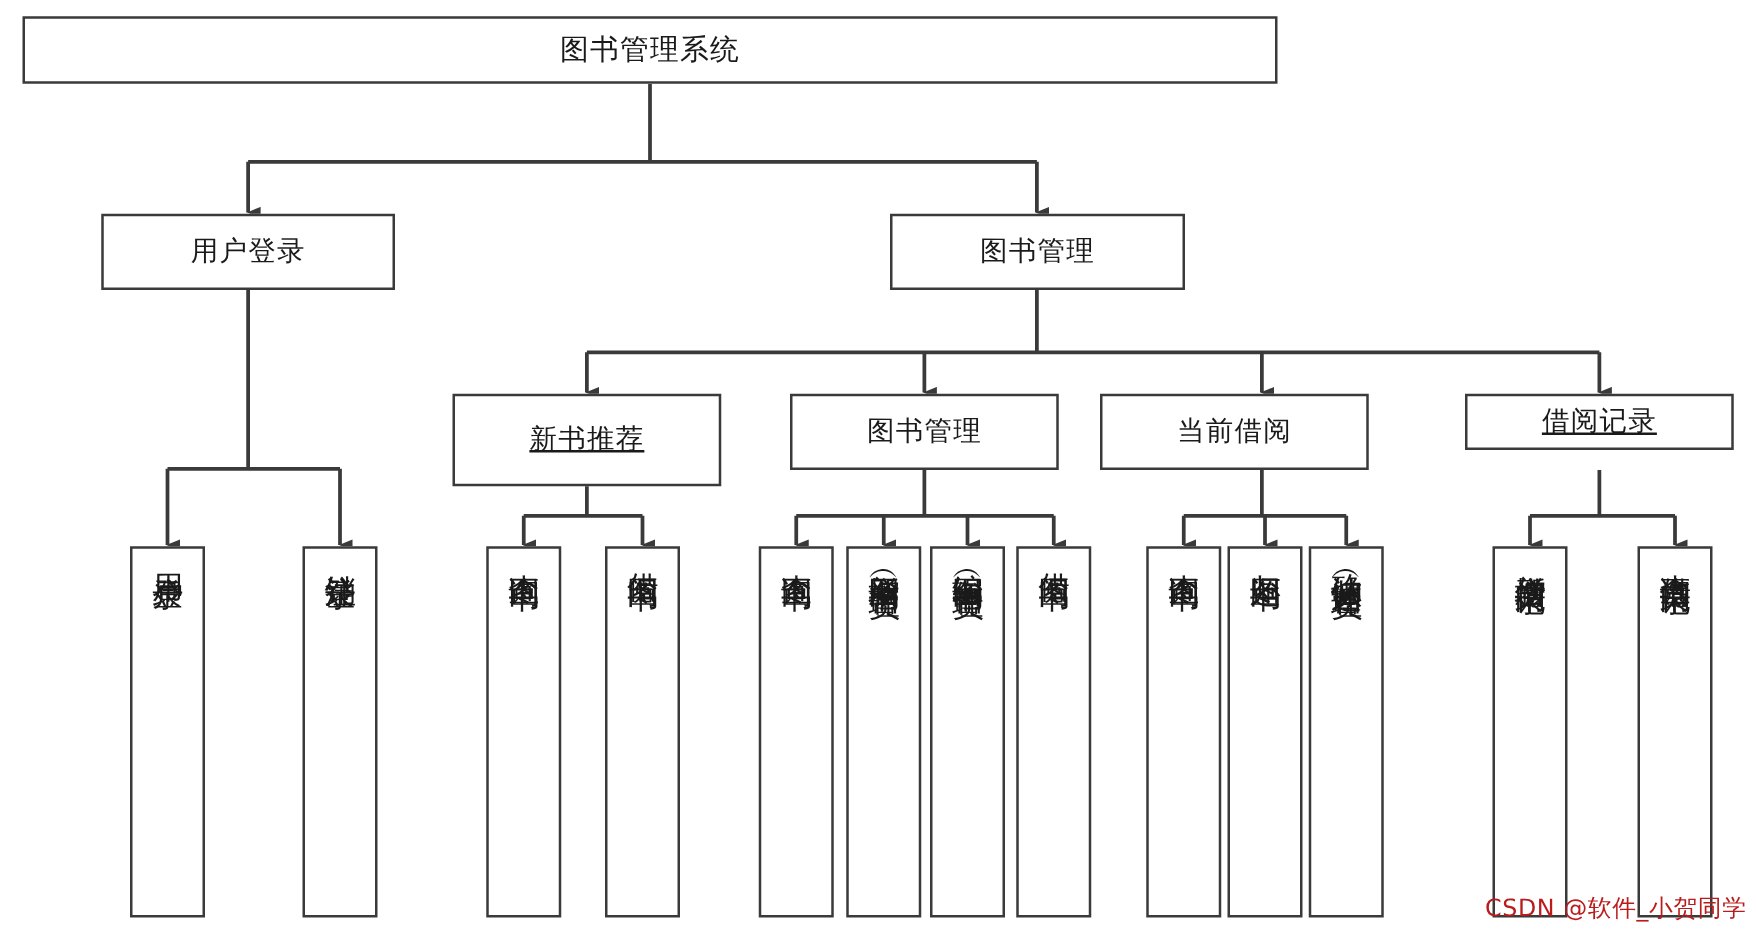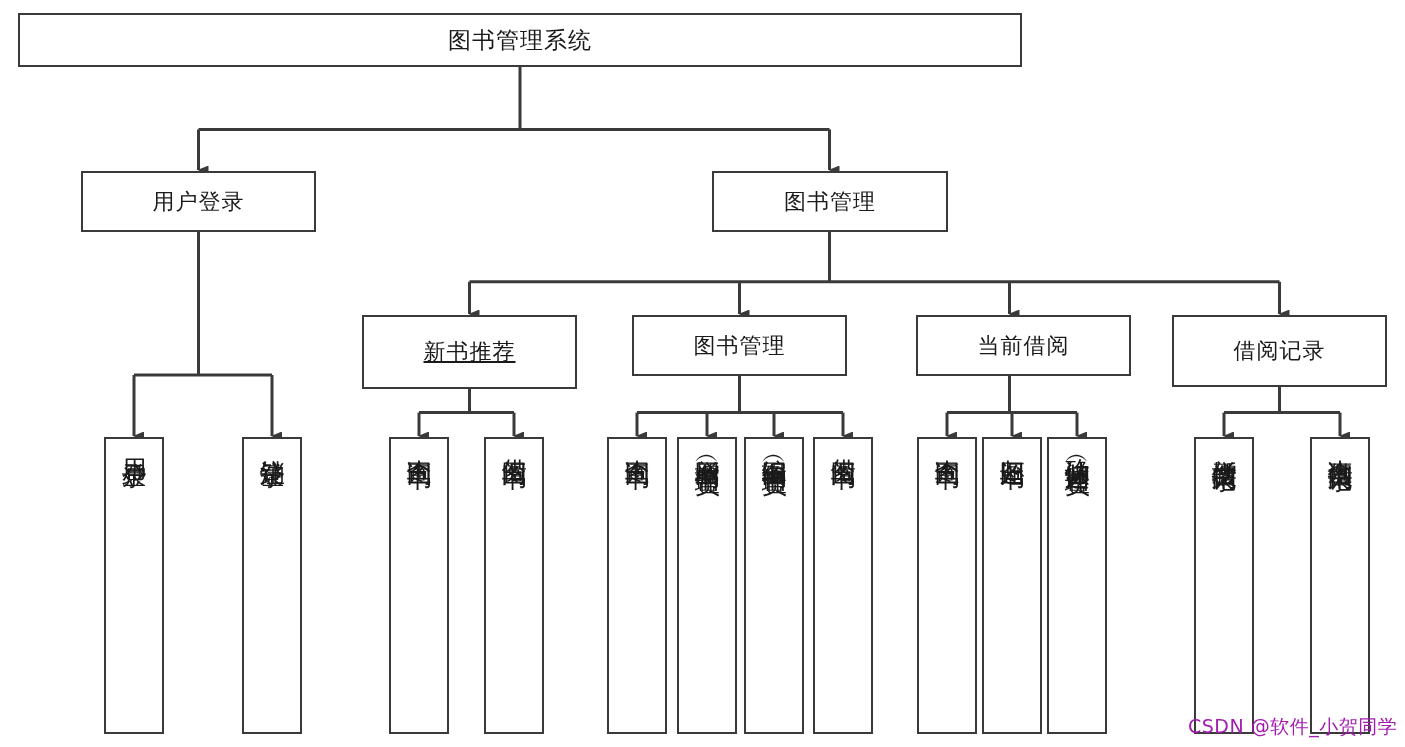--- a/index.html
+++ b/index.html
@@ -131,24 +131,24 @@
       </div>
       <div class="node horiz" style="left: 712px; top: 171px; width: 236px; height: 61px;">
         <span class="label">图书管理</span>
       </div>
       <div class="node horiz" style="left: 362px; top: 315px; width: 215px; height: 74px; text-decoration: underline;">
         <span class="label">新书推荐</span>
       </div>
       <div class="node horiz" style="left: 632px; top: 315px; width: 215px; height: 61px;">
         <span class="label">图书管理</span>
       </div>
-      <div class="node horiz" style="left: 916px; top: 315px; width: 215px; height: 61px;">
+      <div class="node horiz" style="left: 880px; top: 315px; width: 215px; height: 61px;">
         <span class="label">当前借阅</span>
       </div>
-      <div class="node horiz" style="left: 1172px; top: 315px; width: 215px; height: 72px;">
+      <div class="node horiz" style="left: 1172px; top: 315px; width: 215px; height: 45px; text-decoration: underline;">
         <span class="label">借阅记录</span>
       </div>
       <div class="node vert" style="left: 104px; top: 437px; width: 60px; height: 297px;">
         <span class="label">用户登录</span>
       </div>
       <div class="node vert" style="left: 242px; top: 437px; width: 60px; height: 297px;">
         <span class="label">注销登录</span>
       </div>
       <div class="node vert" style="left: 389px; top: 437px; width: 60px; height: 297px;">
         <span class="label">查询图书</span>
@@ -178,14 +178,14 @@
         <span class="label">确认归还（管理员）</span>
       </div>
       <div class="node vert" style="left: 1194px; top: 437px; width: 60px; height: 297px;">
         <span class="label">新增借阅记录</span>
       </div>
       <div class="node vert" style="left: 1310px; top: 437px; width: 60px; height: 297px;">
         <span class="label">查询借阅记录</span>
       </div>
     </div>
 
-  <div class="watermark" style="left: 1188px; top: 714px; color: #a21caf;">CSDN @软件_小贺同学</div>
+  <div class="watermark" style="left: 1188px; top: 714px; color: #b91c1c;">CSDN @软件_小贺同学</div>
 </div>
 
 </body></html>

